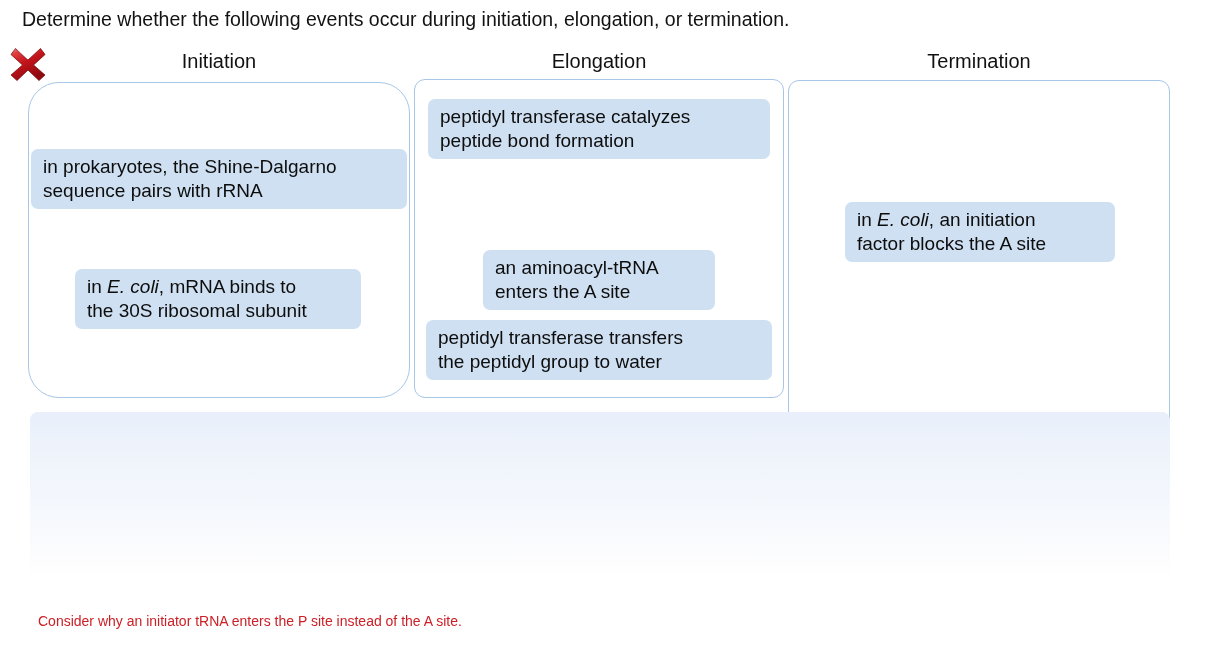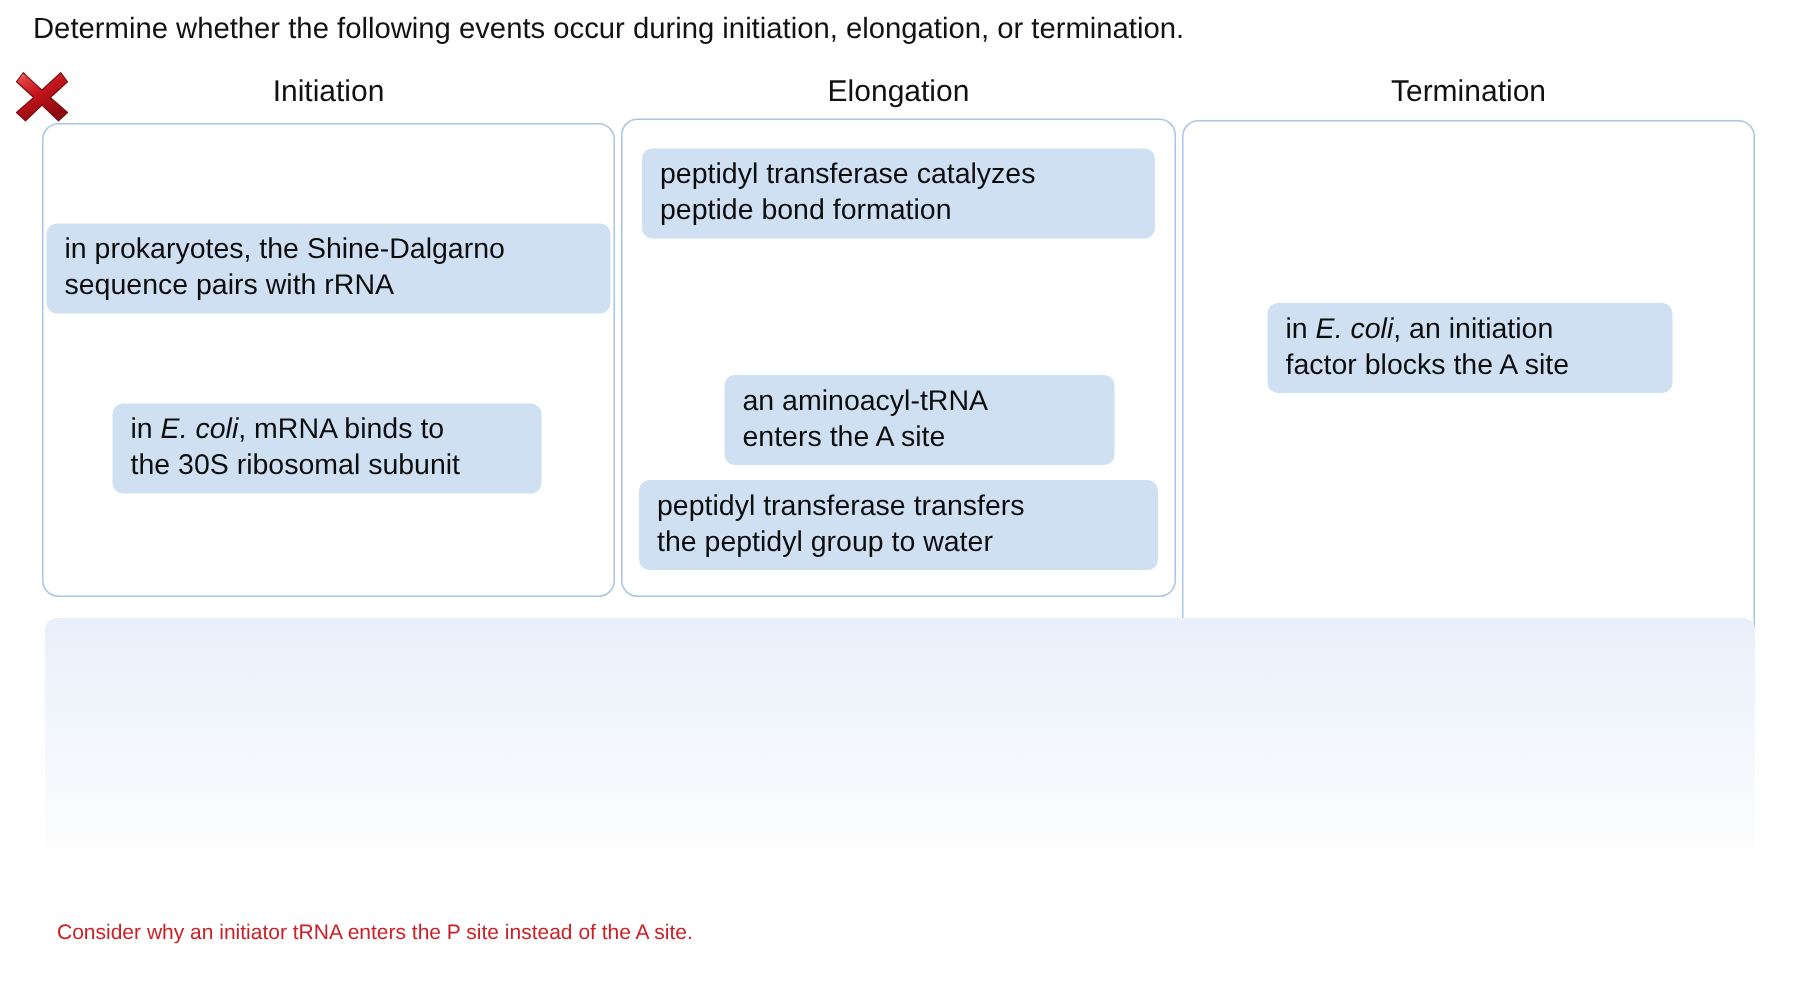--- a/index.html
+++ b/index.html
@@ -53,21 +53,21 @@
   .dropbox {
     position: absolute;
     box-sizing: border-box;
     border: 1.6px solid #a8c6e8;
     border-radius: 11px;
     background: #ffffff;
     display: flex;
     flex-direction: column;
     align-items: center;
   }
-  #box-0 { left: 28px;  top: 82px; width: 382px; height: 316px; }
+  #box-0 { left: 28px;  top: 82px; width: 382px; height: 316px; border-radius: 31px; }
   #box-1 { left: 414px; top: 79px; width: 370px; height: 319px; }
   #box-2 { left: 788px; top: 80px; width: 382px; height: 378px; }
 
   
   .tile {
     box-sizing: border-box;
     background: #cfe0f2;
     border-radius: 7px;
     font-size: 19px;
     line-height: 23.5px;
@@ -78,21 +78,21 @@
     white-space: nowrap;
   }
   .tile i { font-style: italic; }
 
   
   #t-0-0 { left: 2px;  top: 66px;  width: 376px; }
   #t-0-1 { left: 46px; top: 186px; width: 286px; }
   
   #t-1-0 { left: 13px; top: 19px;  width: 342px; }
   #t-1-1 { left: 82px; top: 95px;  width: 204px; }
-  #t-1-2 { left: 68px; top: 170px; width: 260px; }
+  #t-1-2 { left: 68px; top: 170px; width: 232px; }
   #t-1-3 { left: 11px; top: 240px; width: 346px; }
   
   #t-2-0 { left: 56px; top: 121px; width: 270px; }
 
   
   #lower-panel {
     position: absolute;
     left: 30px;
     top: 412px;
     width: 1140px;

